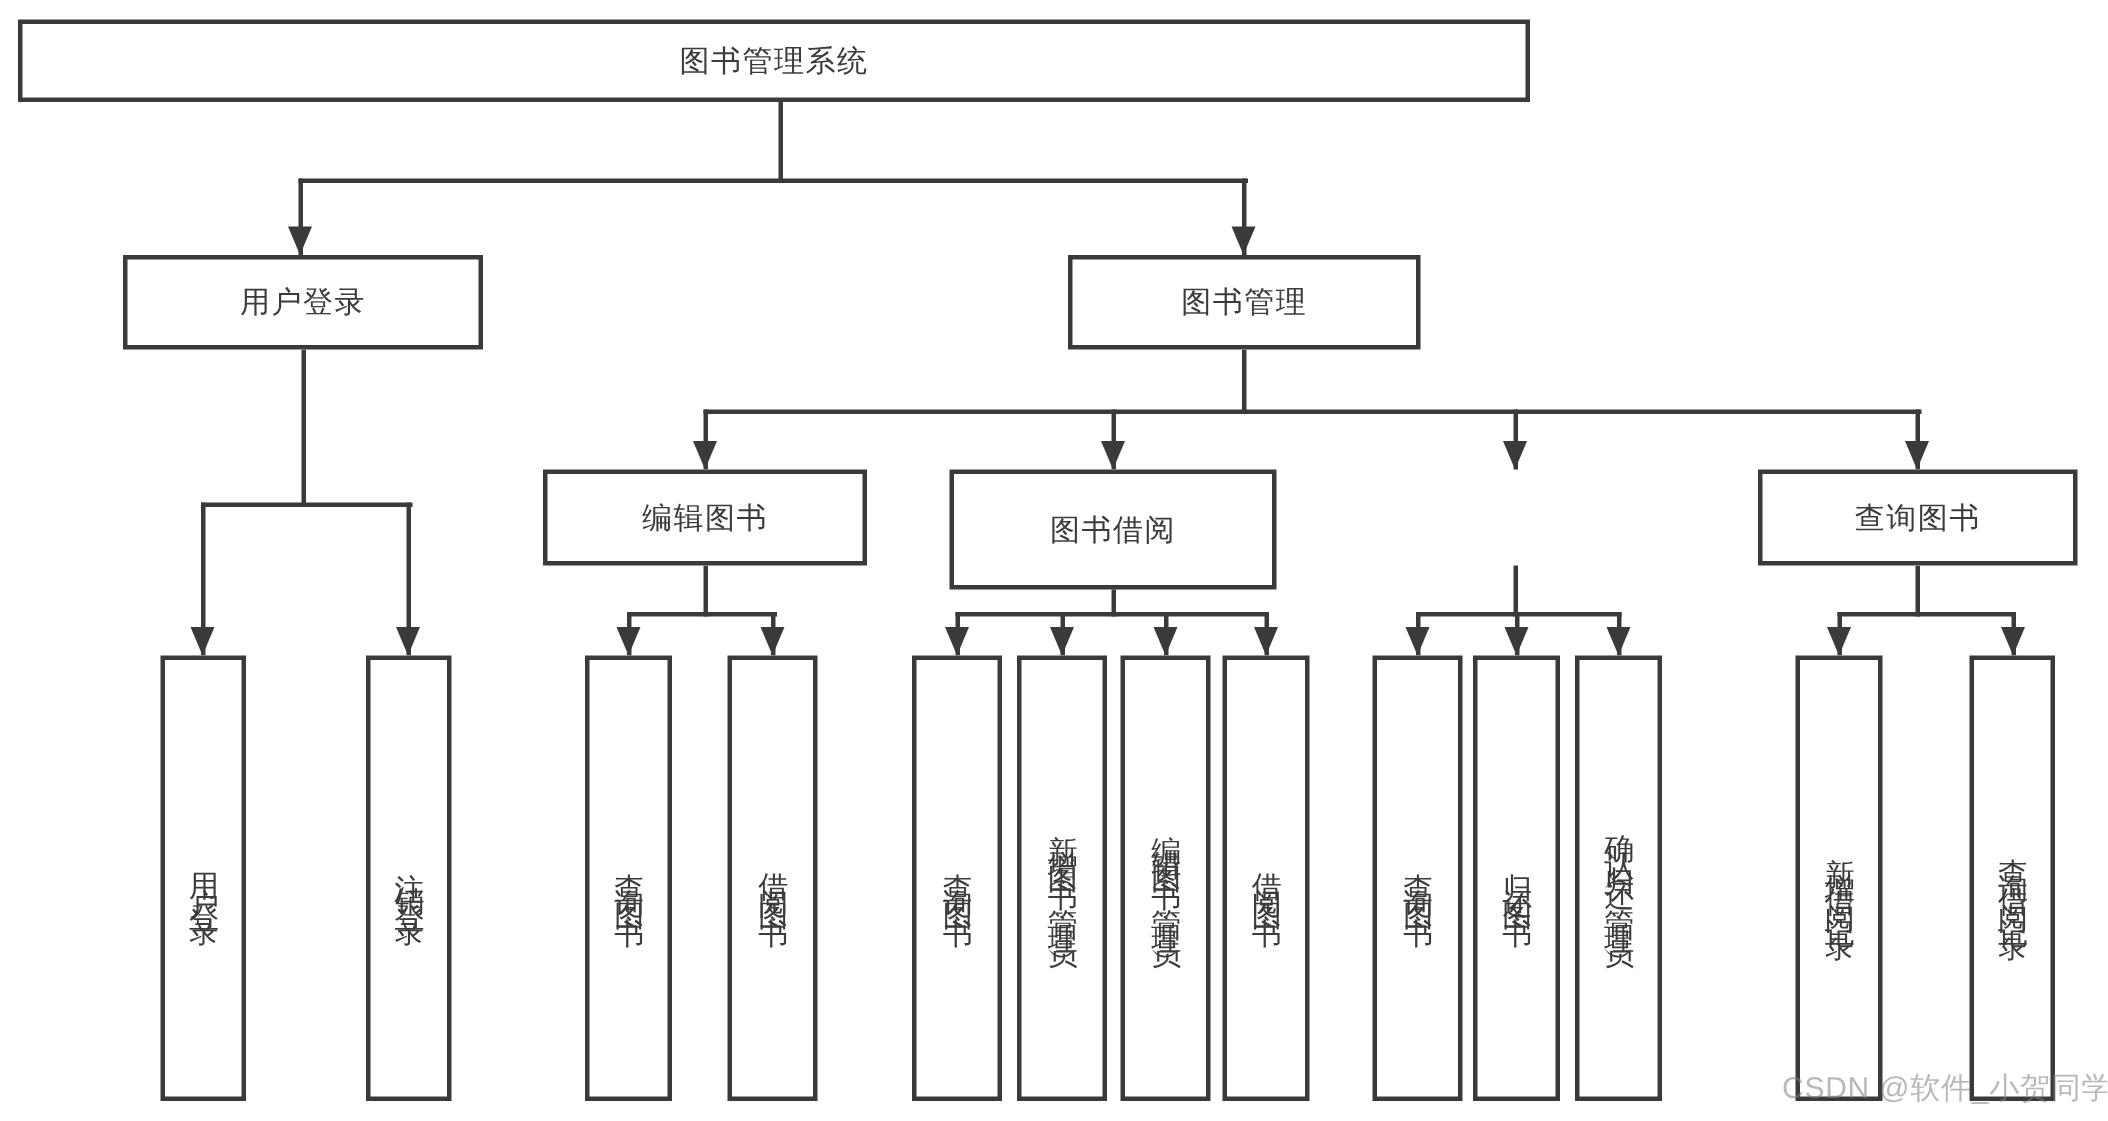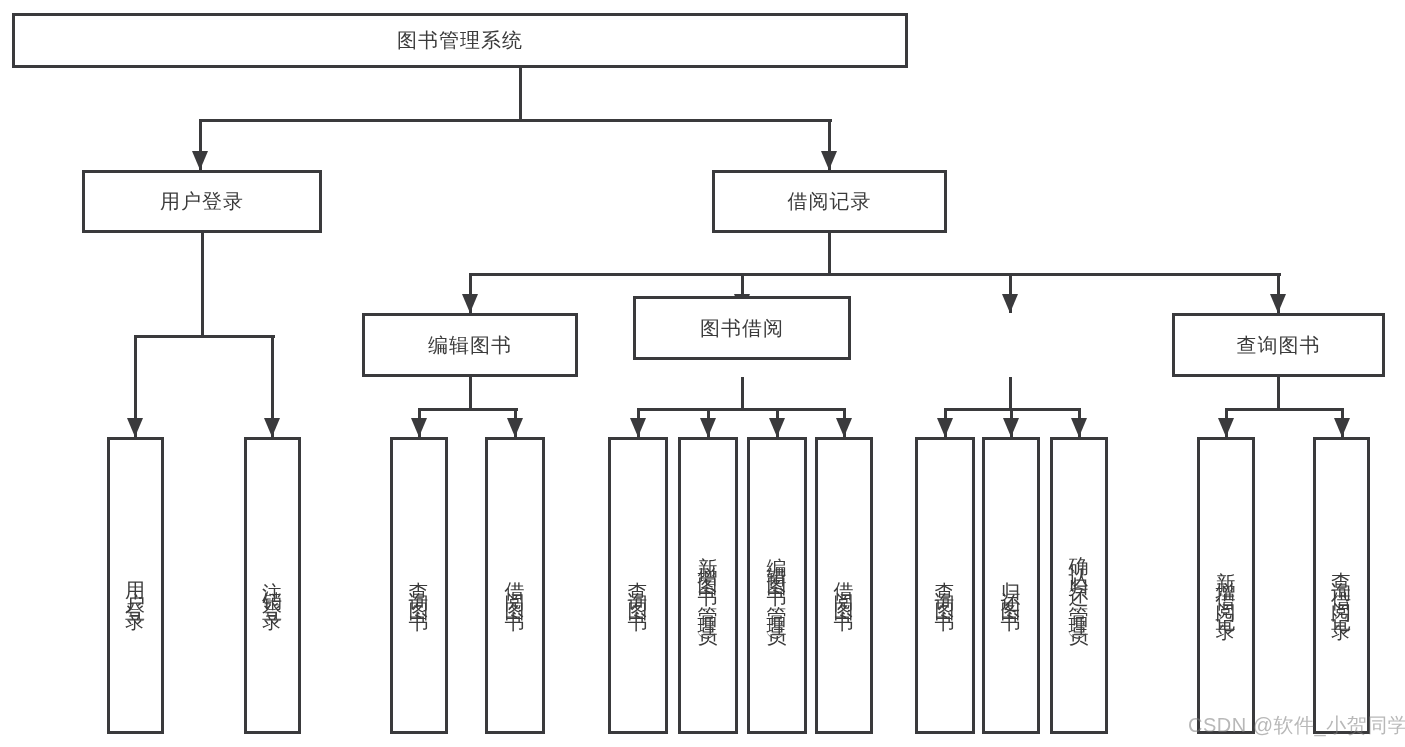--- a/index.html
+++ b/index.html
@@ -56,35 +56,35 @@
     white-space:nowrap;
     z-index:5;
     letter-spacing:0.5px;
   }
 </style>
 </head>
 <body>
 
 <div id="canvas">
 
-  <div class="hbox" style="left:12px;top:13px;width:896px;height:55px">
+  <div class="hbox" style="left:12px;top:13px;width:1008px;height:55px">
     <span>图书管理系统</span>
   </div>
 
   <div class="hbox" style="left:82px;top:170px;width:240px;height:63px">
     <span>用户登录</span>
   </div>
   <div class="hbox" style="left:712px;top:170px;width:235px;height:63px">
-    <span>借阅记录</span>
+    <span>图书管理</span>
   </div>
 
   <div class="hbox" style="left:362px;top:313px;width:216px;height:64px">
     <span>编辑图书</span>
   </div>
-  <div class="hbox" style="left:633px;top:296px;width:218px;height:64px">
+  <div class="hbox" style="left:633px;top:313px;width:218px;height:80px">
     <span>图书借阅</span>
   </div>
   <div class="hbox" style="left:1172px;top:313px;width:213px;height:64px">
     <span>查询图书</span>
   </div>
 
   <div class="vbox" style="left:107px;width:57px">
     <span>用户登录</span>
   </div>
   <div class="vbox" style="left:244px;width:57px">

